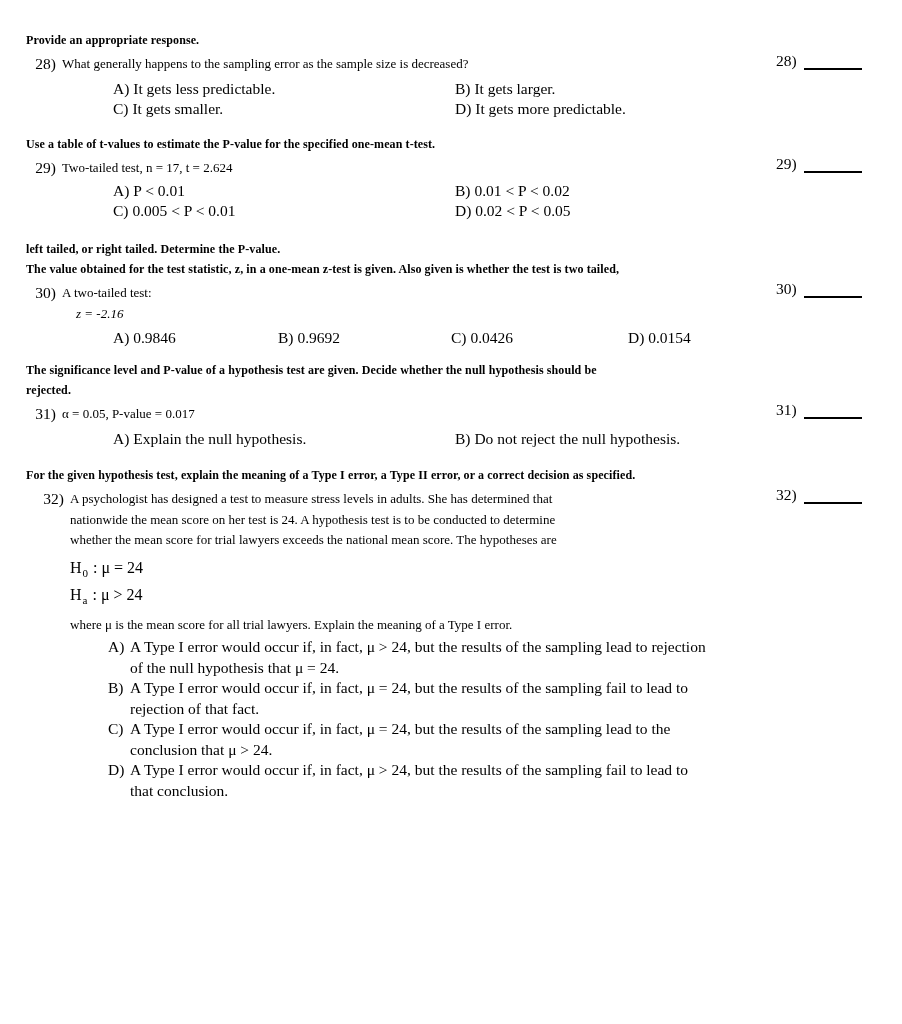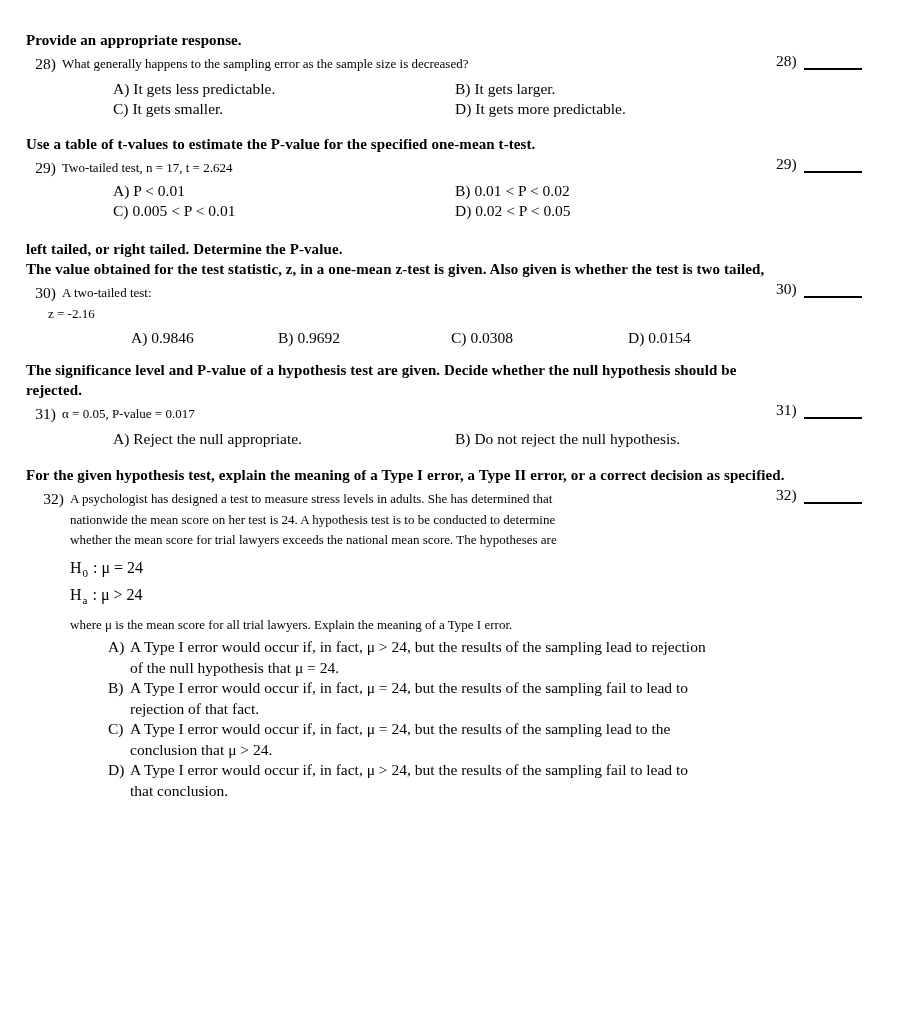--- a/index.html
+++ b/index.html
@@ -22,21 +22,21 @@
     height: 1024px;
   }
   
   .section {
     position: absolute;
     left: 26px;
     width: 850px;
   }
   .section-head {
     font-weight: bold;
-    font-size: 15px;
+    font-size: 12px;
     line-height: 20px;
     letter-spacing: 0.1px;
   }
   .qrow {
     position: relative;
     font-size: 15.5px;
     line-height: 20px;
   }
   .qnum {
     position: absolute;
@@ -183,34 +183,34 @@
   </div>
 
   <div class="section" style="top:239px;">
     <div class="section-head">left tailed, or right tailed. Determine the P-value.</div>
     <div class="section-head">The value obtained for the test statistic, z, in a one-mean z-test is given.  Also given is whether the test is two tailed,</div>
     <div class="qrow" style="margin-top:4px;">
       <span class="qnum">30)</span>
       <span class="qbody" style="display:block;">A two-tailed test:</span>
     </div>
     <div class="qrow">
-      <span class="qbody" style="display:block; margin-left:22px;">z = -2.16</span>
+      <span class="qbody" style="display:block; margin-left:50px;font-style:italic;">z = -2.16</span>
     </div>
     <div class="opt-row" style="margin-top:4px;">
-      <span class="opt" style="left:105px;">
+      <span class="opt" style="left:87px;">
         <span class="lbl">A)</span>
         <span>0.9846</span>
       </span>
       <span class="opt" style="left:252px;">
         <span class="lbl">B)</span>
         <span>0.9692</span>
       </span>
       <span class="opt" style="left:425px;">
         <span class="lbl">C)</span>
-        <span>0.0308</span>
+        <span>0.0426</span>
       </span>
       <span class="opt" style="left:602px;">
         <span class="lbl">D)</span>
         <span>0.0154</span>
       </span>
     </div>
   </div>
   <div class="answer-blank" style="left:776px; top:279px;">
     <span class="anum">30)</span>
     <span class="rule"></span>
@@ -219,21 +219,21 @@
   <div class="section" style="top:360px;">
     <div class="section-head">The significance level and P-value of a hypothesis test are given. Decide whether the null hypothesis should be</div>
     <div class="section-head">rejected.</div>
     <div class="qrow" style="margin-top:4px;">
       <span class="qnum">31)</span>
       <span class="qbody" style="display:block;">α = 0.05,  P-value = 0.017</span>
     </div>
     <div class="opt-row" style="margin-top:4px;">
       <span class="opt" style="left:87px;">
         <span class="lbl">A)</span>
-        <span>Reject the null appropriate.</span>
+        <span>Explain the null hypothesis.</span>
       </span>
       <span class="opt" style="left:429px;">
         <span class="lbl">B)</span>
         <span>Do not reject the null hypothesis.</span>
       </span>
     </div>
   </div>
   <div class="answer-blank" style="left:776px; top:400px;">
     <span class="anum">31)</span>
     <span class="rule"></span>

